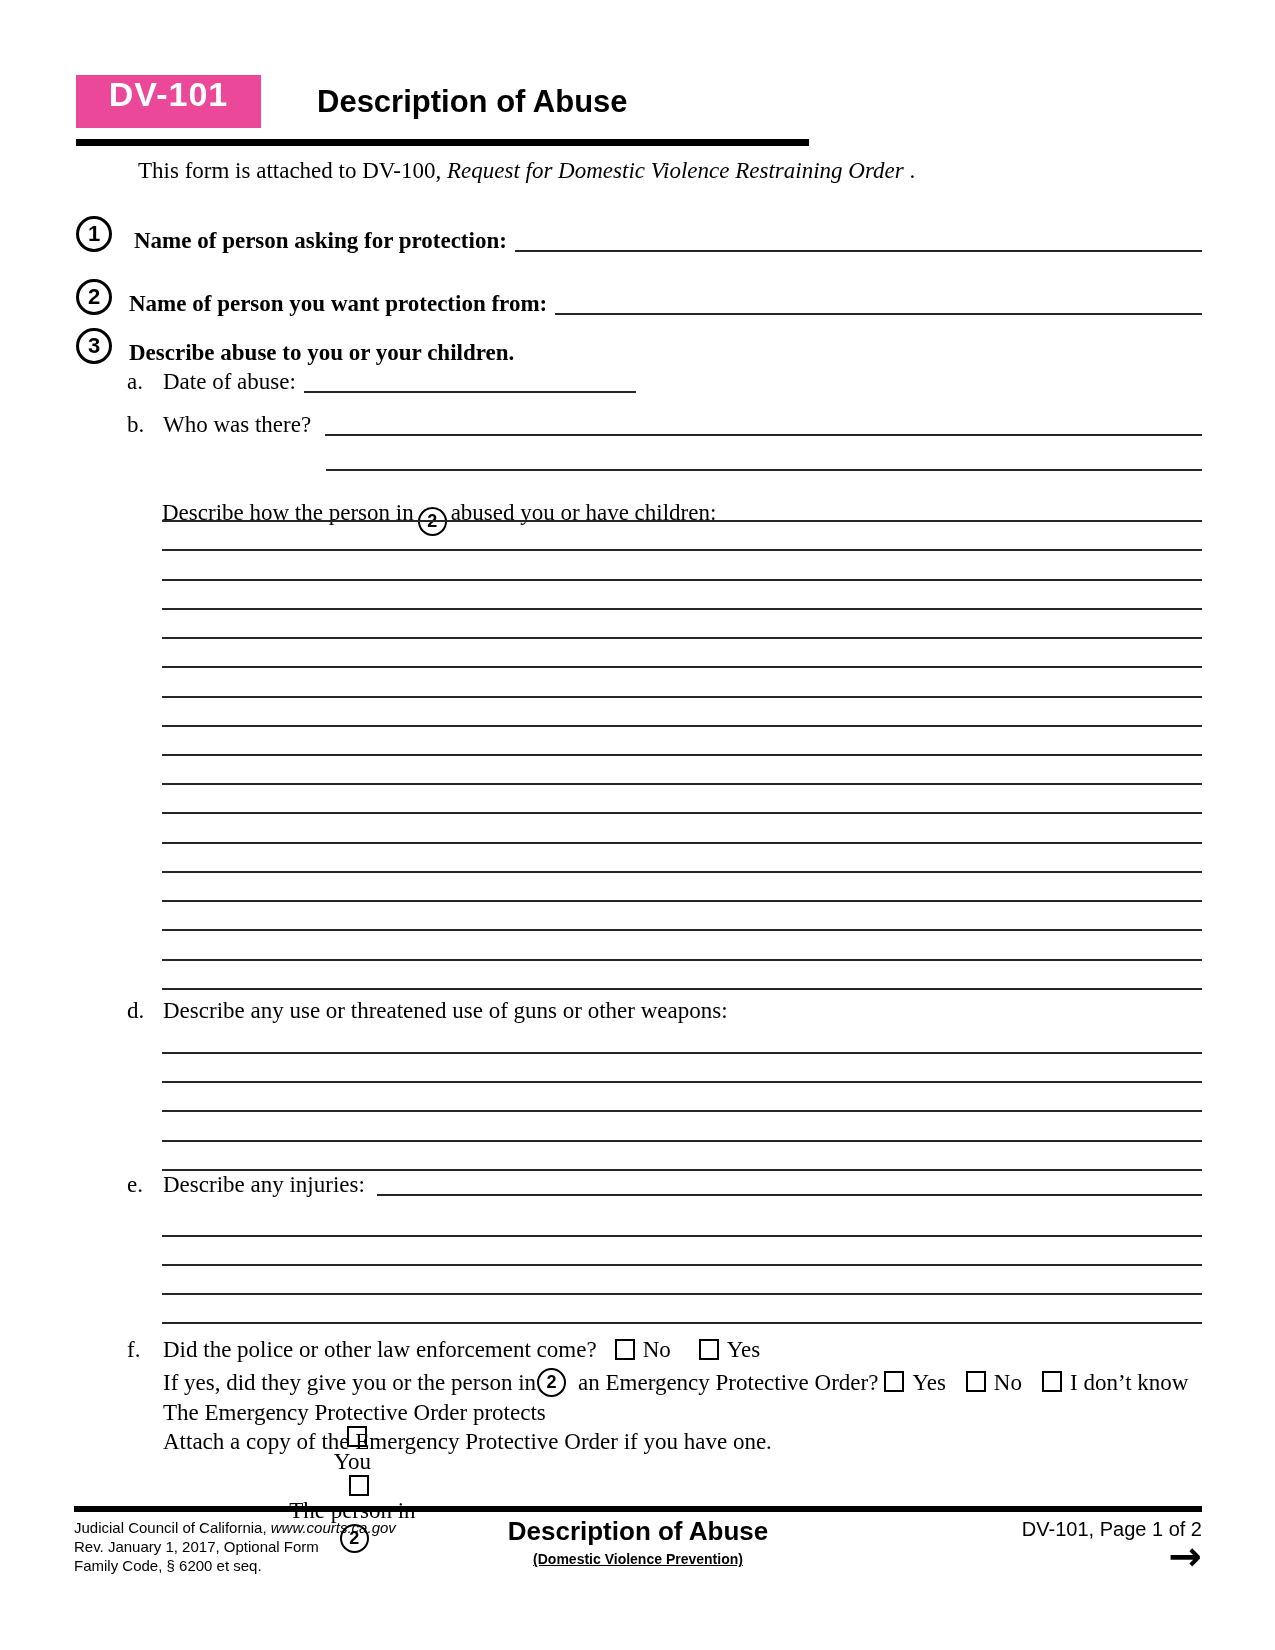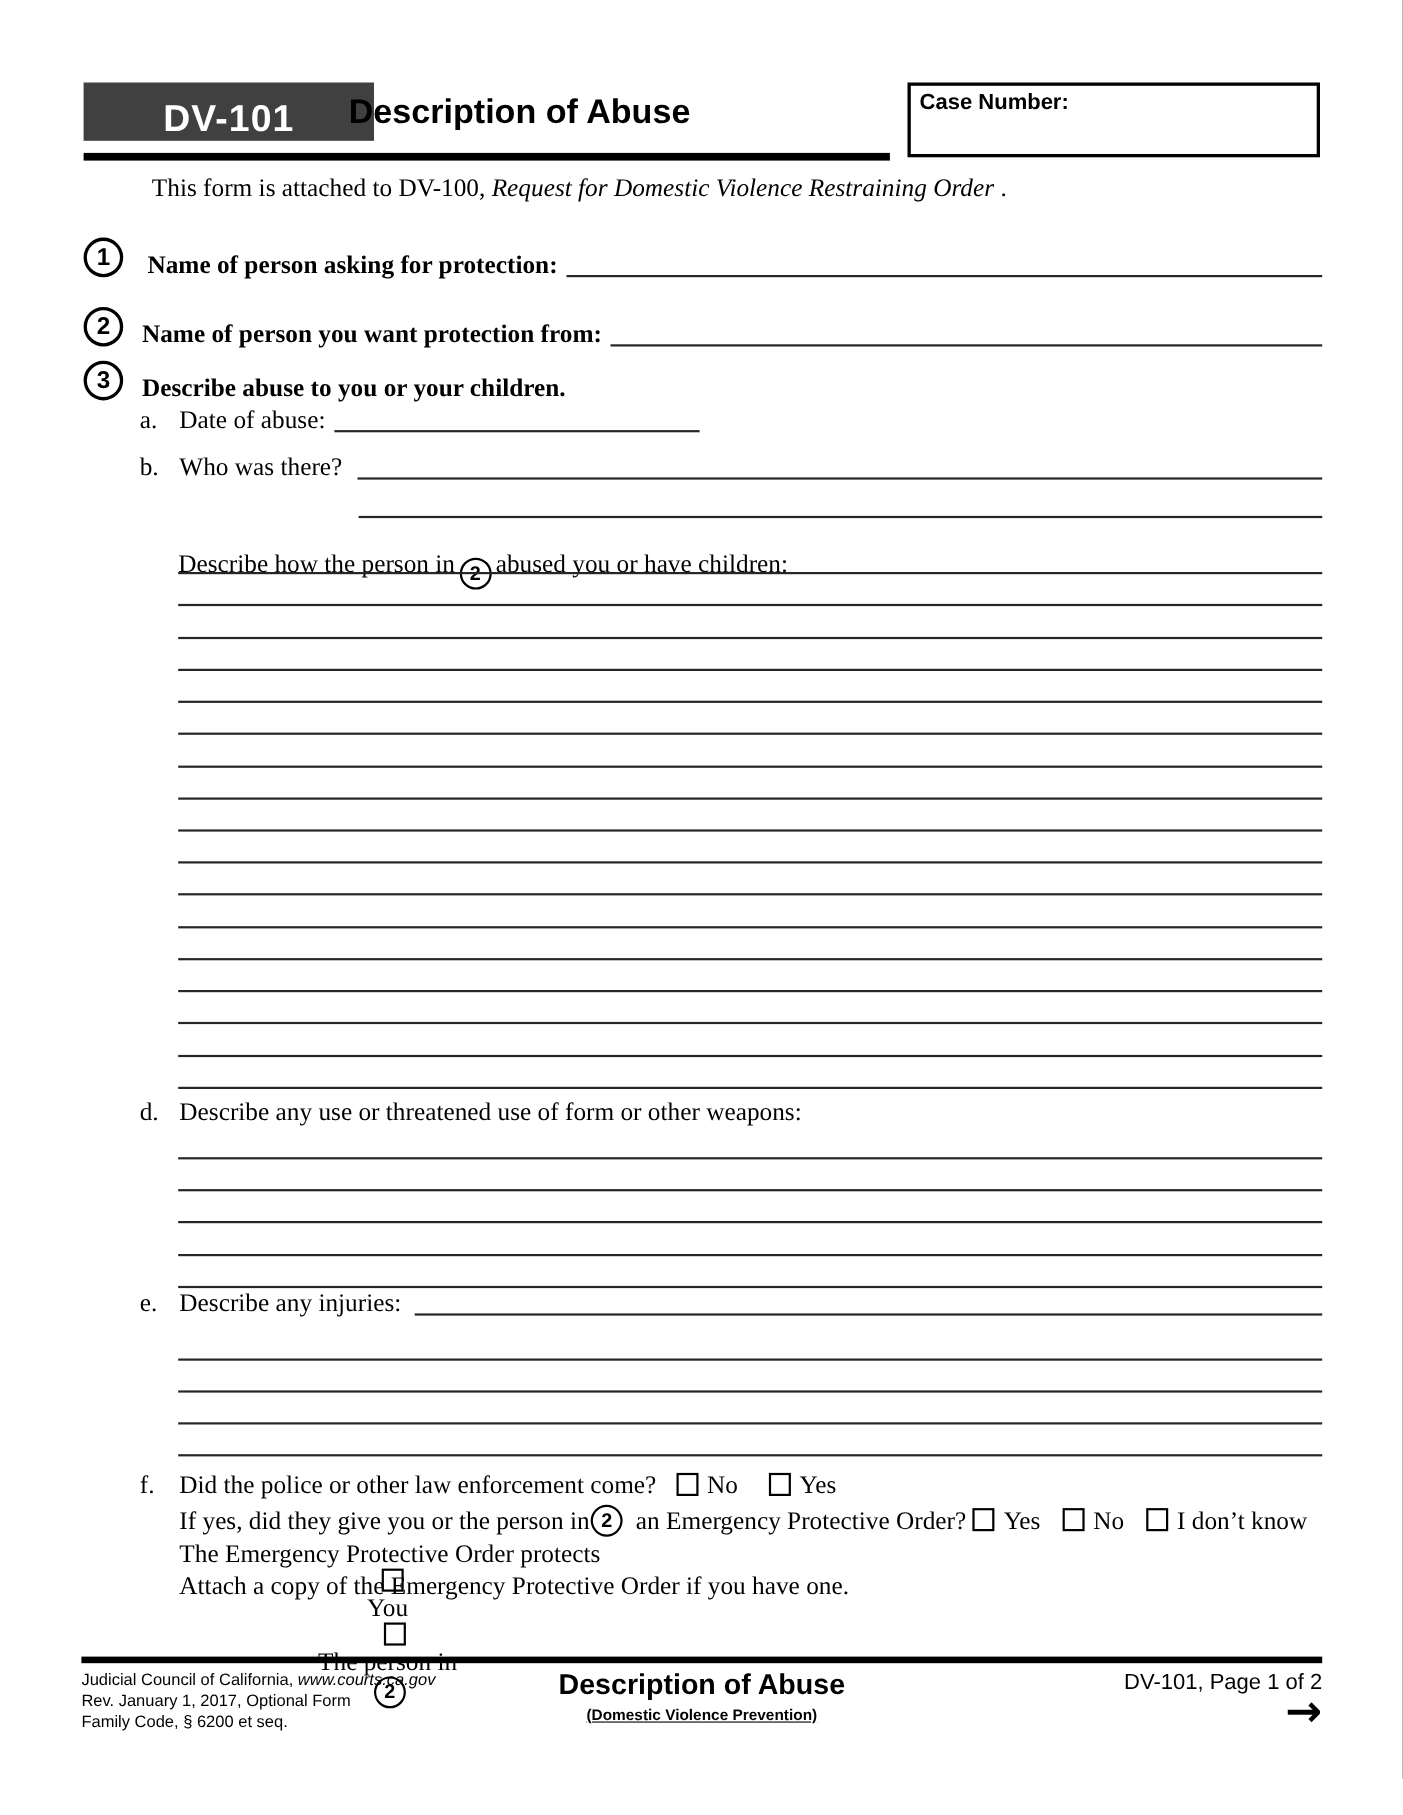--- a/index.html
+++ b/index.html
@@ -1,20 +1,20 @@
 <!DOCTYPE html>
 <html><head>
 <meta charset="utf-8">
 <style>
   html,body{margin:0;padding:0;background:#888;}
   .page{position:relative;width:1275px;height:1650px;background:#ffffff;margin:0 auto;
         font-family:"Liberation Serif",serif;color:#000;overflow:hidden;}
   
-  .form-id-box{position:absolute;left:76px;top:75px;width:264px;height:53px;background:#404040;
-               display:flex;align-items:flex-end;justify-content:center;}
+  .form-id-box{position:absolute;left:76px;top:75px;width:185px;height:53px;background:#ec4899;
+               display:flex;align-items:flex-start;justify-content:center;}
   .form-id-box span{color:#fff;font-family:"Liberation Sans",sans-serif;font-weight:bold;font-size:34px;letter-spacing:1px;}
   .form-title{position:absolute;left:317px;top:84px;font-family:"Liberation Sans",sans-serif;
               font-weight:bold;font-size:31px;}
   .header-rule{position:absolute;left:76px;top:139px;width:733px;height:7px;background:#000;}
   .case-box{position:absolute;left:825px;top:75px;width:375px;height:68px;border:3px solid #000;
             box-sizing:border-box;background:#fff;}
   .case-label{display:block;padding:4px 0 0 8px;font-family:"Liberation Sans",sans-serif;
               font-weight:bold;font-size:20px;}
   
   .intro{position:absolute;left:138px;top:158px;font-size:23px;}
@@ -55,23 +55,20 @@
 </head>
 <body>
 
 <div class="page">
 
   <div class="form-id-box">
     <span>DV-101</span>
   </div>
   <div class="form-title">Description of Abuse</div>
   <div class="header-rule"></div>
-  <div class="case-box">
-    <span class="case-label">Case Number:</span>
-  </div>
 
   <div class="intro"><span>This form is attached to DV-100, </span><i>Request for Domestic Violence Restraining Order</i><span> .</span></div>
 
   <div class="row" style="top:214px;height:40px;">
     <span class="circle">
         <span>1</span>
       </span>
     <span class="blabel" style="margin-left:22px;">Name of person asking for protection:</span>
     <span class="fill"></span>
   </div>
@@ -121,21 +118,21 @@
   <div class="bl" style="top:812px;"></div>
   <div class="bl" style="top:842px;"></div>
   <div class="bl" style="top:871px;"></div>
   <div class="bl" style="top:900px;"></div>
   <div class="bl" style="top:929px;"></div>
   <div class="bl" style="top:959px;"></div>
   <div class="bl" style="top:988px;"></div>
 
   <div class="row" style="top:994px;left:127px;height:30px;">
     <span class="letter">d.</span>
-    <span class="slabel">Describe any use or threatened use of form or other weapons:</span>
+    <span class="slabel">Describe any use or threatened use of guns or other weapons:</span>
   </div>
   <div class="bl" style="top:1052px;"></div>
   <div class="bl" style="top:1081px;"></div>
   <div class="bl" style="top:1110px;"></div>
   <div class="bl" style="top:1140px;"></div>
   <div class="bl" style="top:1169px;"></div>
 
   <div class="row" style="top:1168px;left:127px;height:30px;">
     <span class="letter">e.</span>
     <span class="slabel">Describe any injuries:</span>

